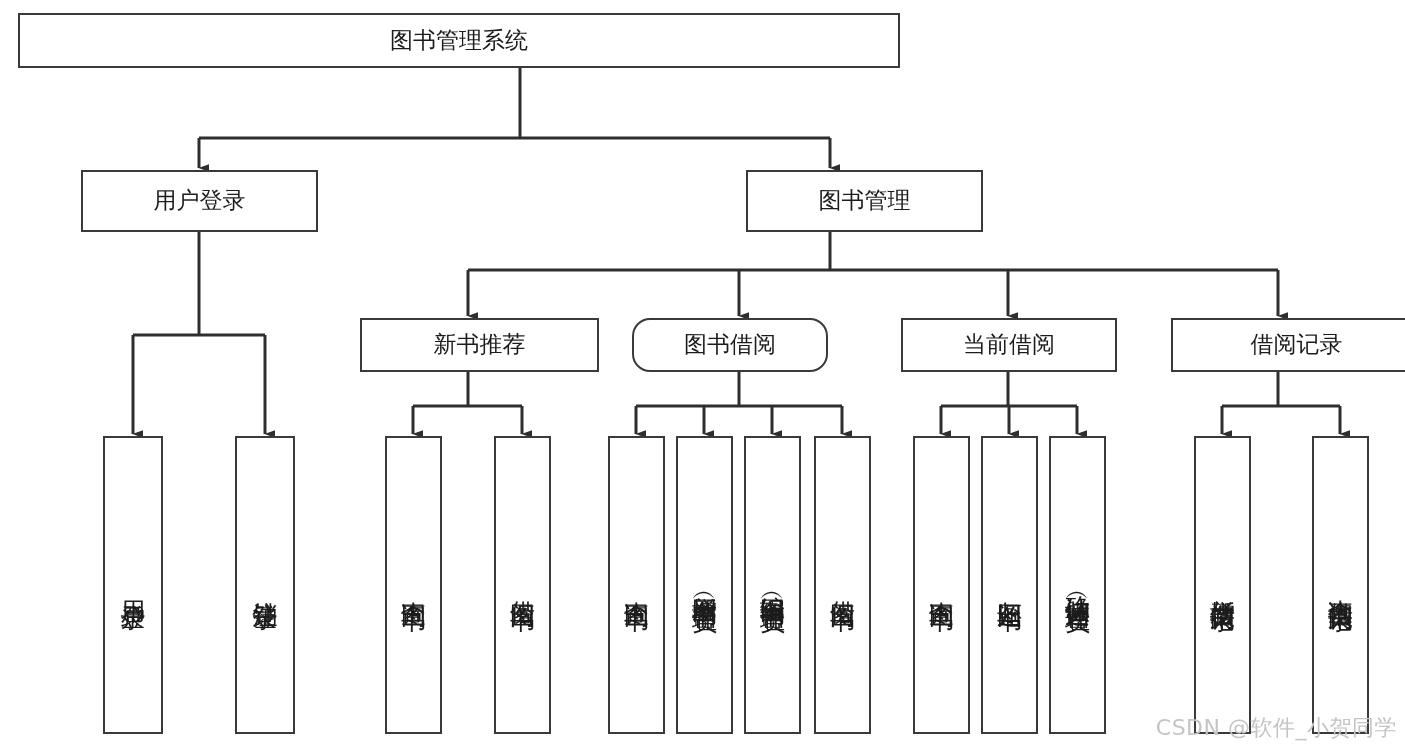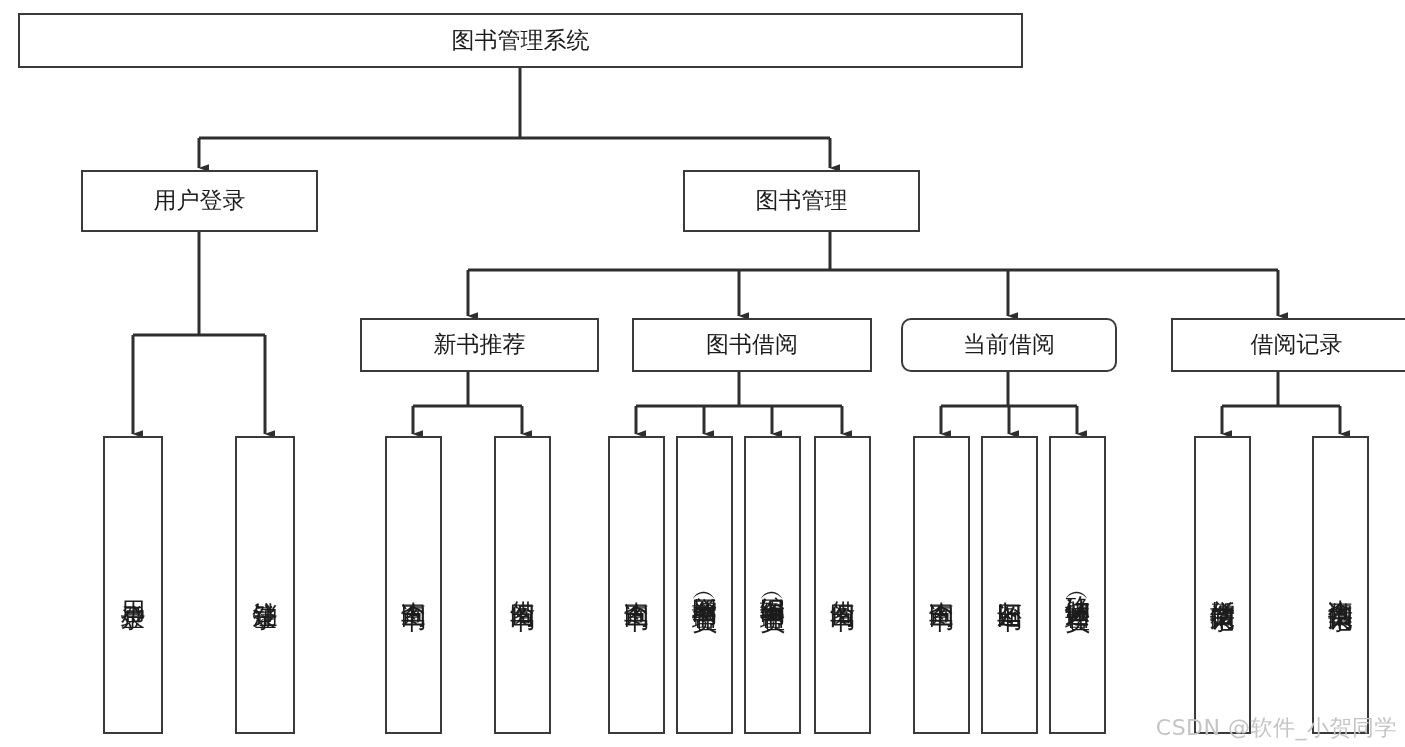--- a/index.html
+++ b/index.html
@@ -118,41 +118,41 @@
       <path d="M1009,406 L1009,434" marker-end="url(#arrowhead)"></path>
       <path d="M1077,406 L1077,434" marker-end="url(#arrowhead)"></path>
 
       <path d="M1278,372 L1278,406"></path>
       <path d="M1222,406 L1340,406"></path>
       <path d="M1222,406 L1222,434" marker-end="url(#arrowhead)"></path>
       <path d="M1340,406 L1340,434" marker-end="url(#arrowhead)"></path>
     </g>
   </svg>
 
-  <div class="node horiz" style="left:18px; top:13px; width:1005px; height:55px;">
+  <div class="node horiz" style="left:18px; top:13px; width:882px; height:55px;">
     <span class="node-label">图书管理系统</span>
   </div>
 
   <div class="node horiz" style="left:81px; top:170px; width:237px; height:62px;">
     <span class="node-label">用户登录</span>
   </div>
 
-  <div class="node horiz" style="left:683px; top:170px; width:237px; height:62px;">
+  <div class="node horiz" style="left:746px; top:170px; width:237px; height:62px;">
     <span class="node-label">图书管理</span>
   </div>
 
   <div class="node horiz" style="left:360px; top:318px; width:239px; height:54px;">
     <span class="node-label">新书推荐</span>
   </div>
 
-  <div class="node horiz" style="left:632px; top:318px; width:240px; height:54px;">
+  <div class="node horiz" style="left:632px; top:318px; width:196px; height:54px;border-radius:18px;">
     <span class="node-label">图书借阅</span>
   </div>
 
-  <div class="node horiz" style="left:901px; top:318px; width:216px; height:54px;border-radius:10px;">
+  <div class="node horiz" style="left:901px; top:318px; width:216px; height:54px;">
     <span class="node-label">当前借阅</span>
   </div>
 
   <div class="node horiz" style="left:1171px; top:318px; width:251px; height:54px;">
     <span class="node-label">借阅记录</span>
   </div>
 
   <div class="node vert" style="left:103px; top:436px; width:60px; height:298px;">
     <span class="node-label">用户登录</span>
   </div>

